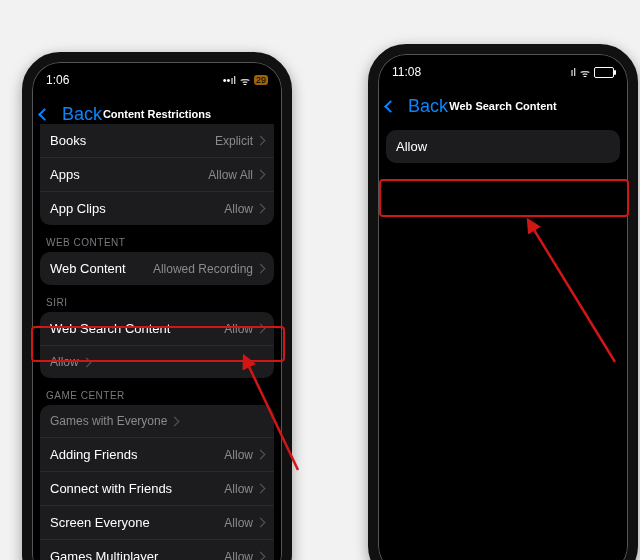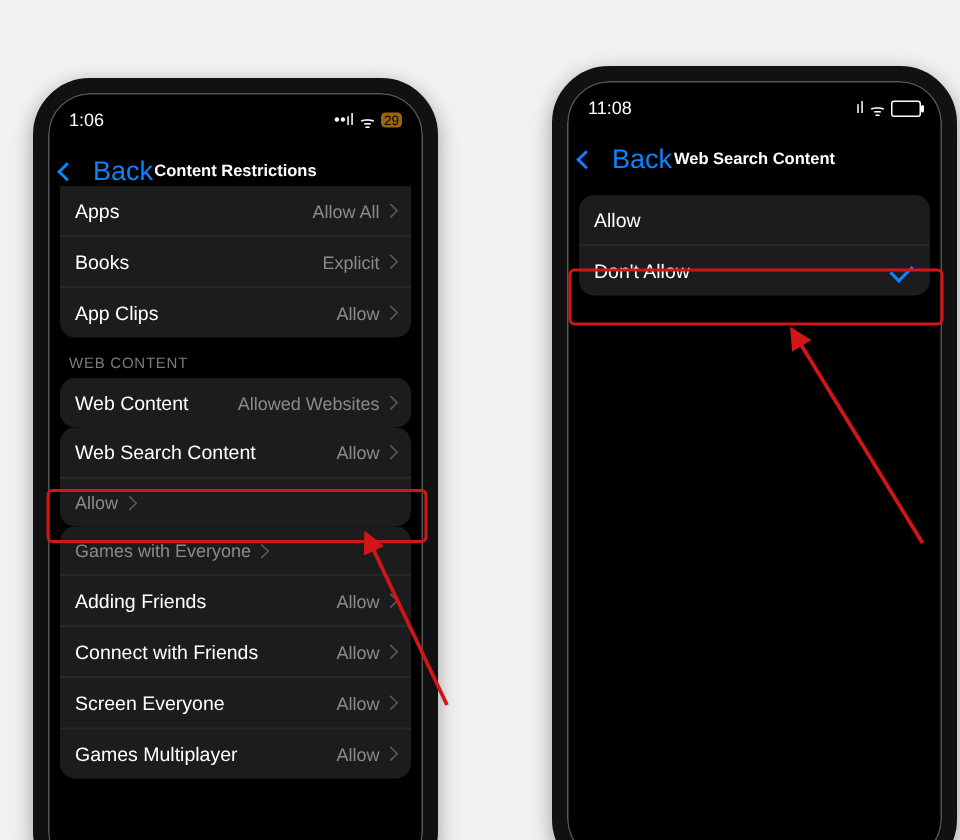--- a/index.html
+++ b/index.html
@@ -170,69 +170,71 @@
       <div class="back-btn">
         <span class="chevron-left"></span>
         <span>Back</span>
       </div>
       <div class="nav-title">Content Restrictions</div>
     </div>
     <div class="scroll">
 
       <div class="group" style="border-top-left-radius:0;border-top-right-radius:0;">
         <div class="row">
+          <span>Books</span>
+          <span class="val">
+              <span>Explicit</span>
+              <span class="chevron-right"></span>
+            </span>
+        </div>
+        <div class="row">
           <span>Apps</span>
           <span class="val">
               <span>Allow All</span>
-              <span class="chevron-right"></span>
-            </span>
-        </div>
-        <div class="row">
-          <span>Books</span>
-          <span class="val">
-              <span>Explicit</span>
               <span class="chevron-right"></span>
             </span>
         </div>
         <div class="row">
           <span>App Clips</span>
           <span class="val">
               <span>Allow</span>
               <span class="chevron-right"></span>
             </span>
         </div>
       </div>
 
       <div class="section-label">WEB CONTENT</div>
       <div class="group">
         <div class="row">
           <span>Web Content</span>
           <span class="val">
-              <span>Allowed Websites</span>
-              <span class="chevron-right"></span>
-            </span>
-        </div>
-      </div>
-
+              <span>Allowed Recording</span>
+              <span class="chevron-right"></span>
+            </span>
+        </div>
+      </div>
+
+      <div class="section-label">SIRI</div>
       <div class="group">
         <div class="row">
           <span>Web Search Content</span>
           <span class="val">
               <span>Allow</span>
               <span class="chevron-right"></span>
             </span>
         </div>
         <div class="row">
           <span class="val">
               <span>Allow</span>
               <span class="chevron-right"></span>
             </span>
         </div>
       </div>
 
+      <div class="section-label">GAME CENTER</div>
       <div class="group">
         <div class="row">
           <span class="val">
               <span>Games with Everyone</span>
               <span class="chevron-right"></span>
             </span>
         </div>
         <div class="row">
           <span>Adding Friends</span>
           <span class="val">
@@ -283,26 +285,20 @@
         <span>Back</span>
       </div>
       <div class="nav-title">Web Search Content</div>
     </div>
     <div class="scroll">
       <div style="height:14px"></div>
       <div class="group">
         <div class="row">
           <span>Allow</span>
           <span class="val"></span>
-        </div>
-        <div class="row">
-          <span>Don't Allow</span>
-          <span class="val">
-              <span class="checkmark"></span>
-            </span>
         </div>
       </div>
     </div>
   </div>
 
   <div class="hl-box hl1"></div>
   <div class="hl-box hl2"></div>
 
   <div class="arrow" style="left:238px; top:306px;">
     <svg width="80" height="130">

